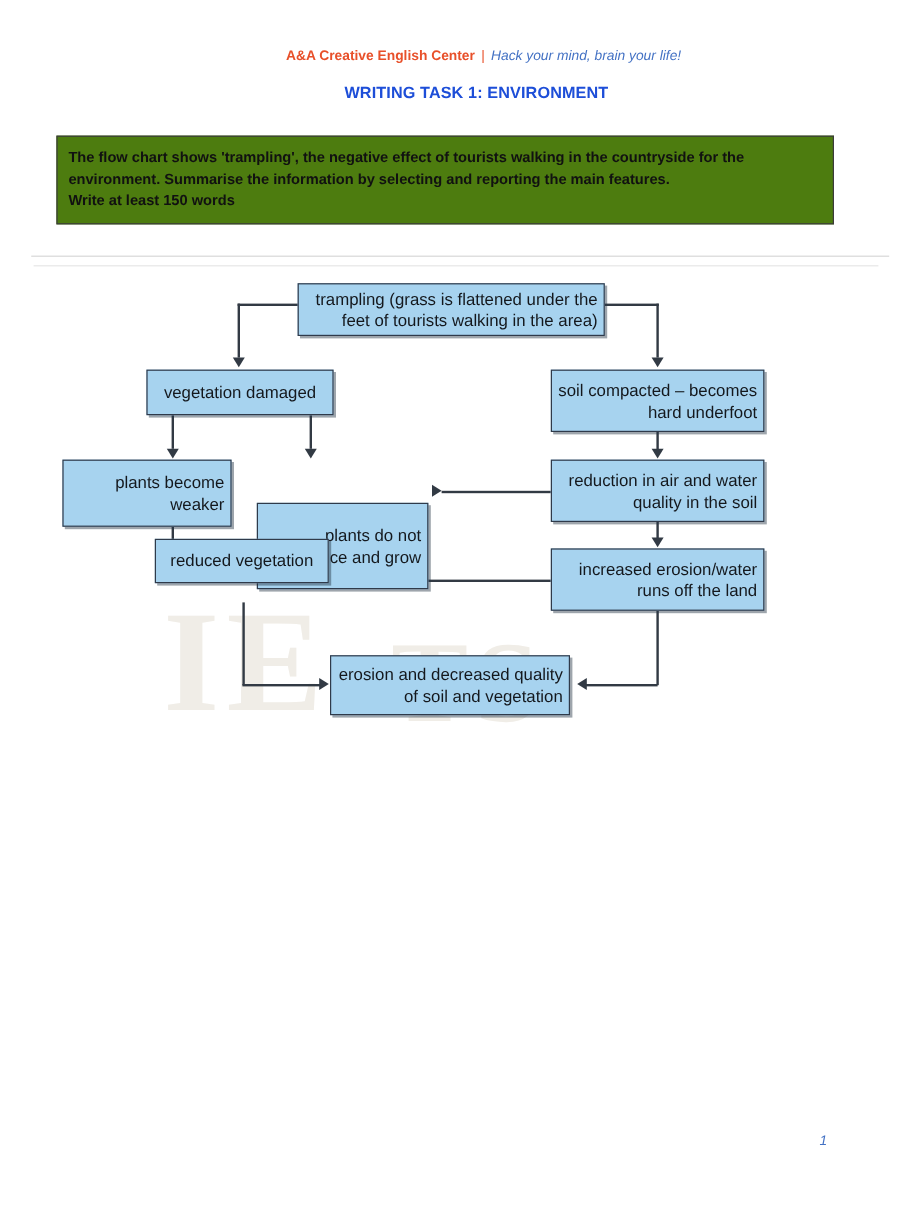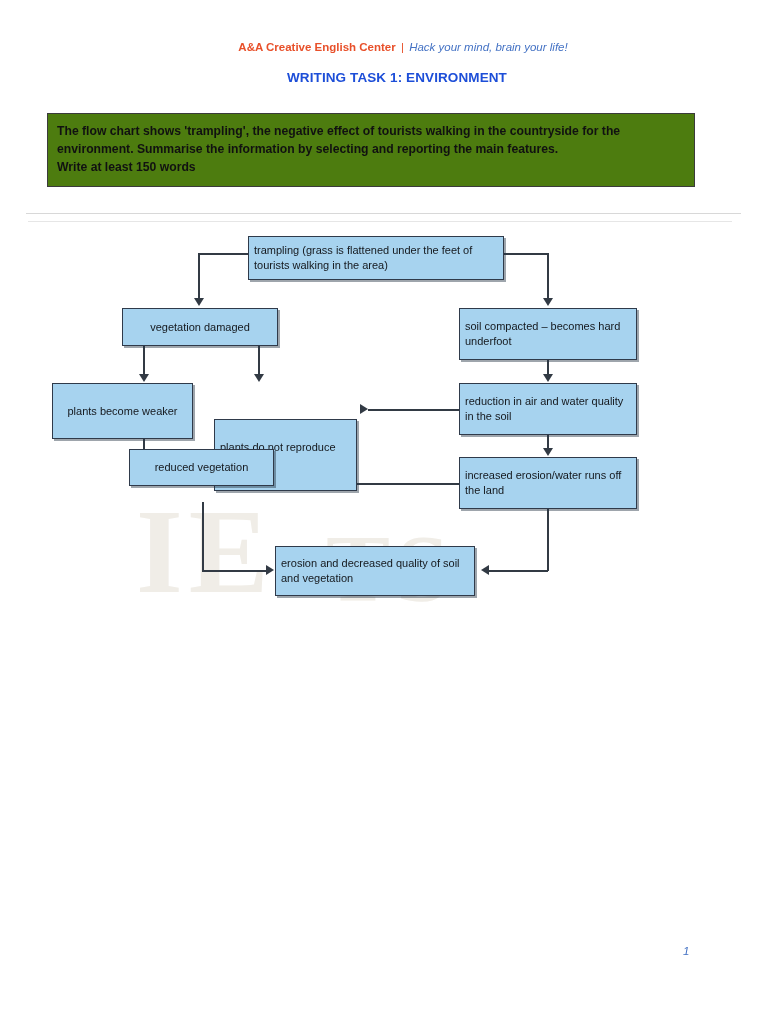--- a/index.html
+++ b/index.html
@@ -103,23 +103,23 @@
   
   .node {
     position: absolute;
     box-sizing: border-box;
     background: #a7d3ef;
     border: 1.6px solid #2f3a4a;
     box-shadow: 2px 2px 0 rgba(40,55,70,.45);
     display: flex;
     align-items: center;
     justify-content: center;
-    text-align: left;
+    text-align: right;
     color: #14181d;
-    font-size: 11px;
+    font-size: 14px;
     line-height: 1.32;
     padding: 2px 5px;
     font-family: "Liberation Sans", sans-serif;
   }
 
   #n-trampling  { left: 222px; top:  23px; width: 256px; height: 44px; }
   #n-vegdamaged { left:  96px; top:  95px; width: 156px; height: 38px; }
   #n-soilcomp   { left: 433px; top:  95px; width: 178px; height: 52px; }
   #n-weaker     { left:  26px; top: 170px; width: 141px; height: 56px; }
   #n-noreprod   { left: 188px; top: 170px; width: 143px; height: 72px; margin-top: 36px; }

